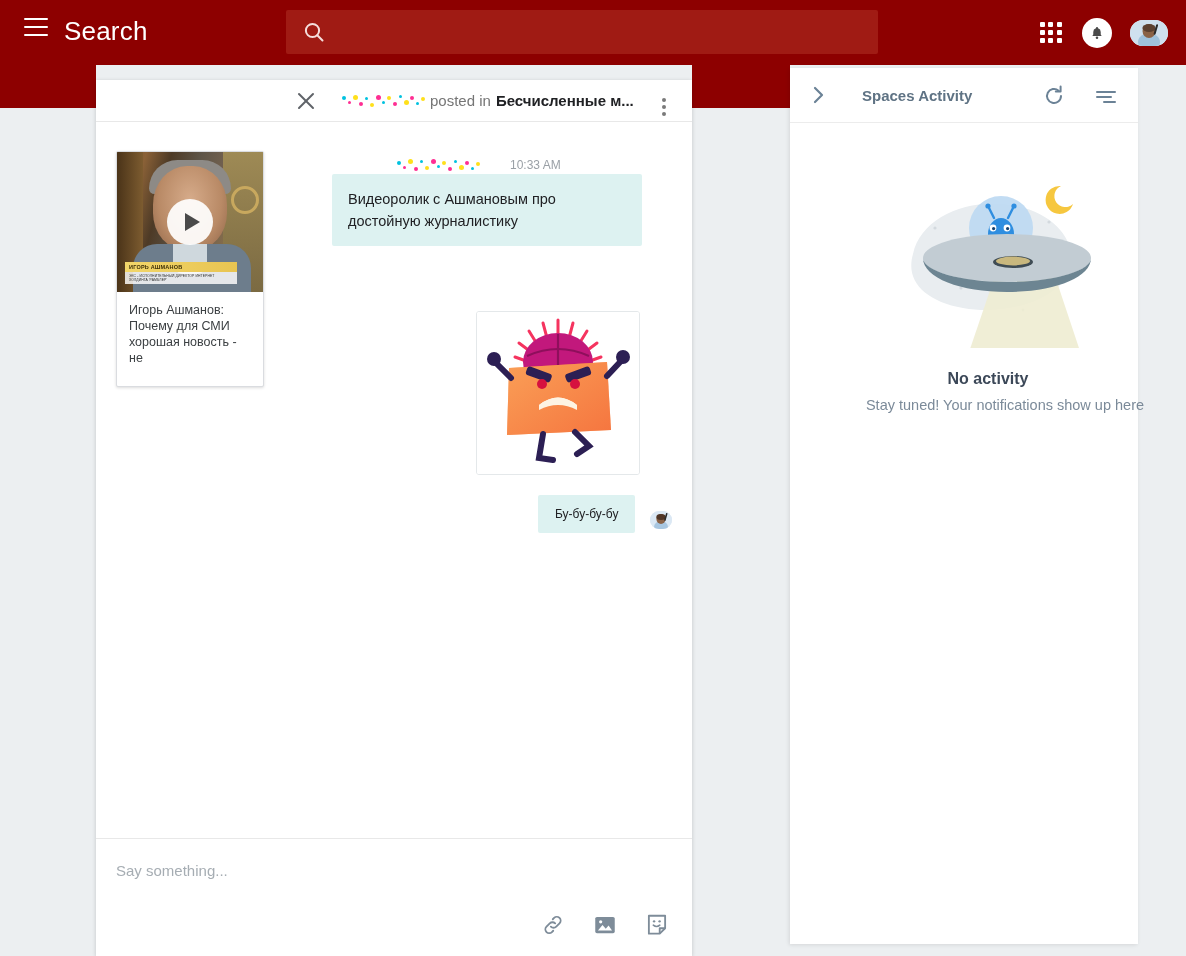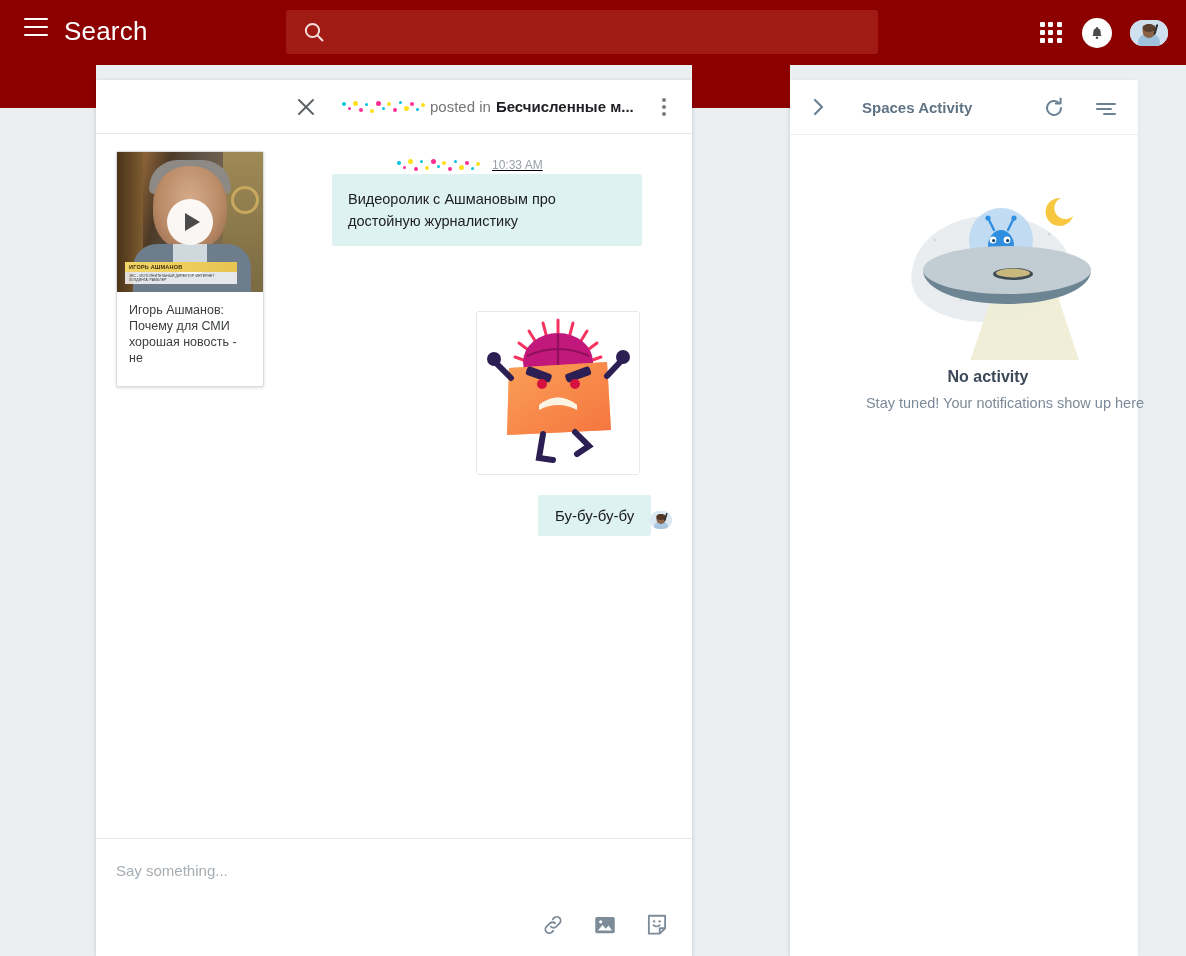--- a/index.html
+++ b/index.html
@@ -66,21 +66,21 @@
   }
 
   
   #chat-panel {
     position: absolute; left: 96px; top: 80px;
     width: 596px; height: 876px;
     background: #fff; z-index: 50;
     box-shadow: 0 1px 4px rgba(0,0,0,.18);
   }
   #chat-header {
-    position: absolute; left: 0; top: 0; width: 596px; height: 54px;
+    position: absolute; left: 0; top: 0; width: 596px; height: 42px;
     display: flex; align-items: center;
     border-bottom: 1px solid #e8e8e8;
   }
   #close-icon { margin-left: 200px; width: 20px; height: 20px; cursor: pointer; }
   #header-title {
     margin-left: 24px; font-size: 15px; color: #757575;
     display: flex; align-items: center; white-space: nowrap;
   }
   .redacted { display: inline-block; width: 88px; height: 16px; position: relative; overflow: hidden; vertical-align: middle; }
   .redacted i { position: absolute; border-radius: 50%; }
@@ -117,52 +117,52 @@
     display: flex; align-items: center; justify-content: center;
   }
   #play-btn .tri { width: 0; height: 0; border-left: 15px solid #4a4a4a; border-top: 9px solid transparent; border-bottom: 9px solid transparent; margin-left: 4px; }
   #lower-third { position: absolute; left: 8px; bottom: 8px; width: 112px; }
   #lt-name { background: linear-gradient(90deg,#f2d66a,#e8c451); color: #3b2d06; font-size: 5.5px;
     font-weight: bold; padding: 2px 4px; letter-spacing: .2px; }
   #lt-role { background: rgba(255,255,255,.82); color: #2b2b2b; font-size: 3.4px; padding: 2px 4px; letter-spacing: .1px; }
   #video-title { padding: 10px 12px 0 12px; font-size: 12.5px; line-height: 16px; color: #3c4043; }
 
   .msg-row { position: absolute; }
-  #meta-row { left: 300px; top: 22px; display: flex; align-items: center; gap: 8px; text-decoration: underline; }
+  #meta-row { left: 300px; top: 22px; display: flex; align-items: center; gap: 26px; }
   #meta-time { font-size: 12px; color: #9aa0a6; }
   .bubble { background: #ddf2f1; border-radius: 2px; color: #202124; }
   #bubble-1 { position: absolute; left: 236px; top: 39px; width: 310px; padding: 14px 16px; font-size: 14.5px; line-height: 22px; }
   #sticker-card {
     position: absolute; left: 380px; top: 176px; width: 164px; height: 164px;
     background: #fff; border: 1px solid #e4e8ea; border-radius: 3px; overflow: hidden;
   }
-  #bubble-2 { position: absolute; left: 442px; top: 360px; padding: 12px 17px; font-size: 15px; }
+  #bubble-2 { position: absolute; left: 442px; top: 360px; padding: 12px 17px; font-size: 12px; }
   #reply-avatar { position: absolute; left: 554px; top: 376px; width: 22px; height: 18px; border-radius: 9px; background: #dfe9f2; overflow: hidden; }
 
   
   #compose { position: absolute; left: 0; bottom: 0; width: 596px; height: 118px; border-top: 1px solid #e8e8e8; background: #fff; }
   #compose-input {
     position: absolute; left: 18px; top: 22px; width: 400px; border: none; outline: none;
     font-size: 15px; color: #5f6368; font-family: "Liberation Sans", sans-serif; background: transparent;
   }
   #compose-input::placeholder { color: #a6adb3; opacity: 1; }
   #compose-actions { position: absolute; right: 22px; bottom: 18px; display: flex; align-items: center; gap: 26px; }
   .cicon { cursor: pointer; }
 
   
   #activity-panel {
-    position: absolute; left: 790px; top: 80px; width: 348px; height: 876px;
+    position: absolute; left: 790px; top: 68px; width: 348px; height: 876px;
     background: #fff; z-index: 50; box-shadow: -1px 1px 4px rgba(0,0,0,.10);
   }
   #activity-header { position: relative; height: 55px; border-bottom: 1px solid #ececec; display: flex; align-items: center; }
   #expand-icon { margin-left: 18px; cursor: pointer; }
   #activity-title { margin-left: 34px; font-size: 15px; font-weight: bold; color: #5f7384; }
   #activity-tools { position: absolute; right: 20px; top: 16px; display: flex; gap: 28px; align-items: center; }
   #empty-state { position: absolute; left: 0; top: 90px; width: 396px; text-align: center; }
-  #empty-title { margin-top: 4px; font-size: 16px; font-weight: bold; color: #3c4858; }
+  #empty-title { margin-top: 18px; font-size: 16px; font-weight: bold; color: #3c4858; }
   #empty-sub { margin-top: 9px; font-size: 14.5px; color: #7b8a99; padding-left: 34px; }
 </style>
 </head>
 <body>
 
 <div id="appbar">
   <div class="menu-btn">
     <span></span>
       <span></span>
       <span></span>

